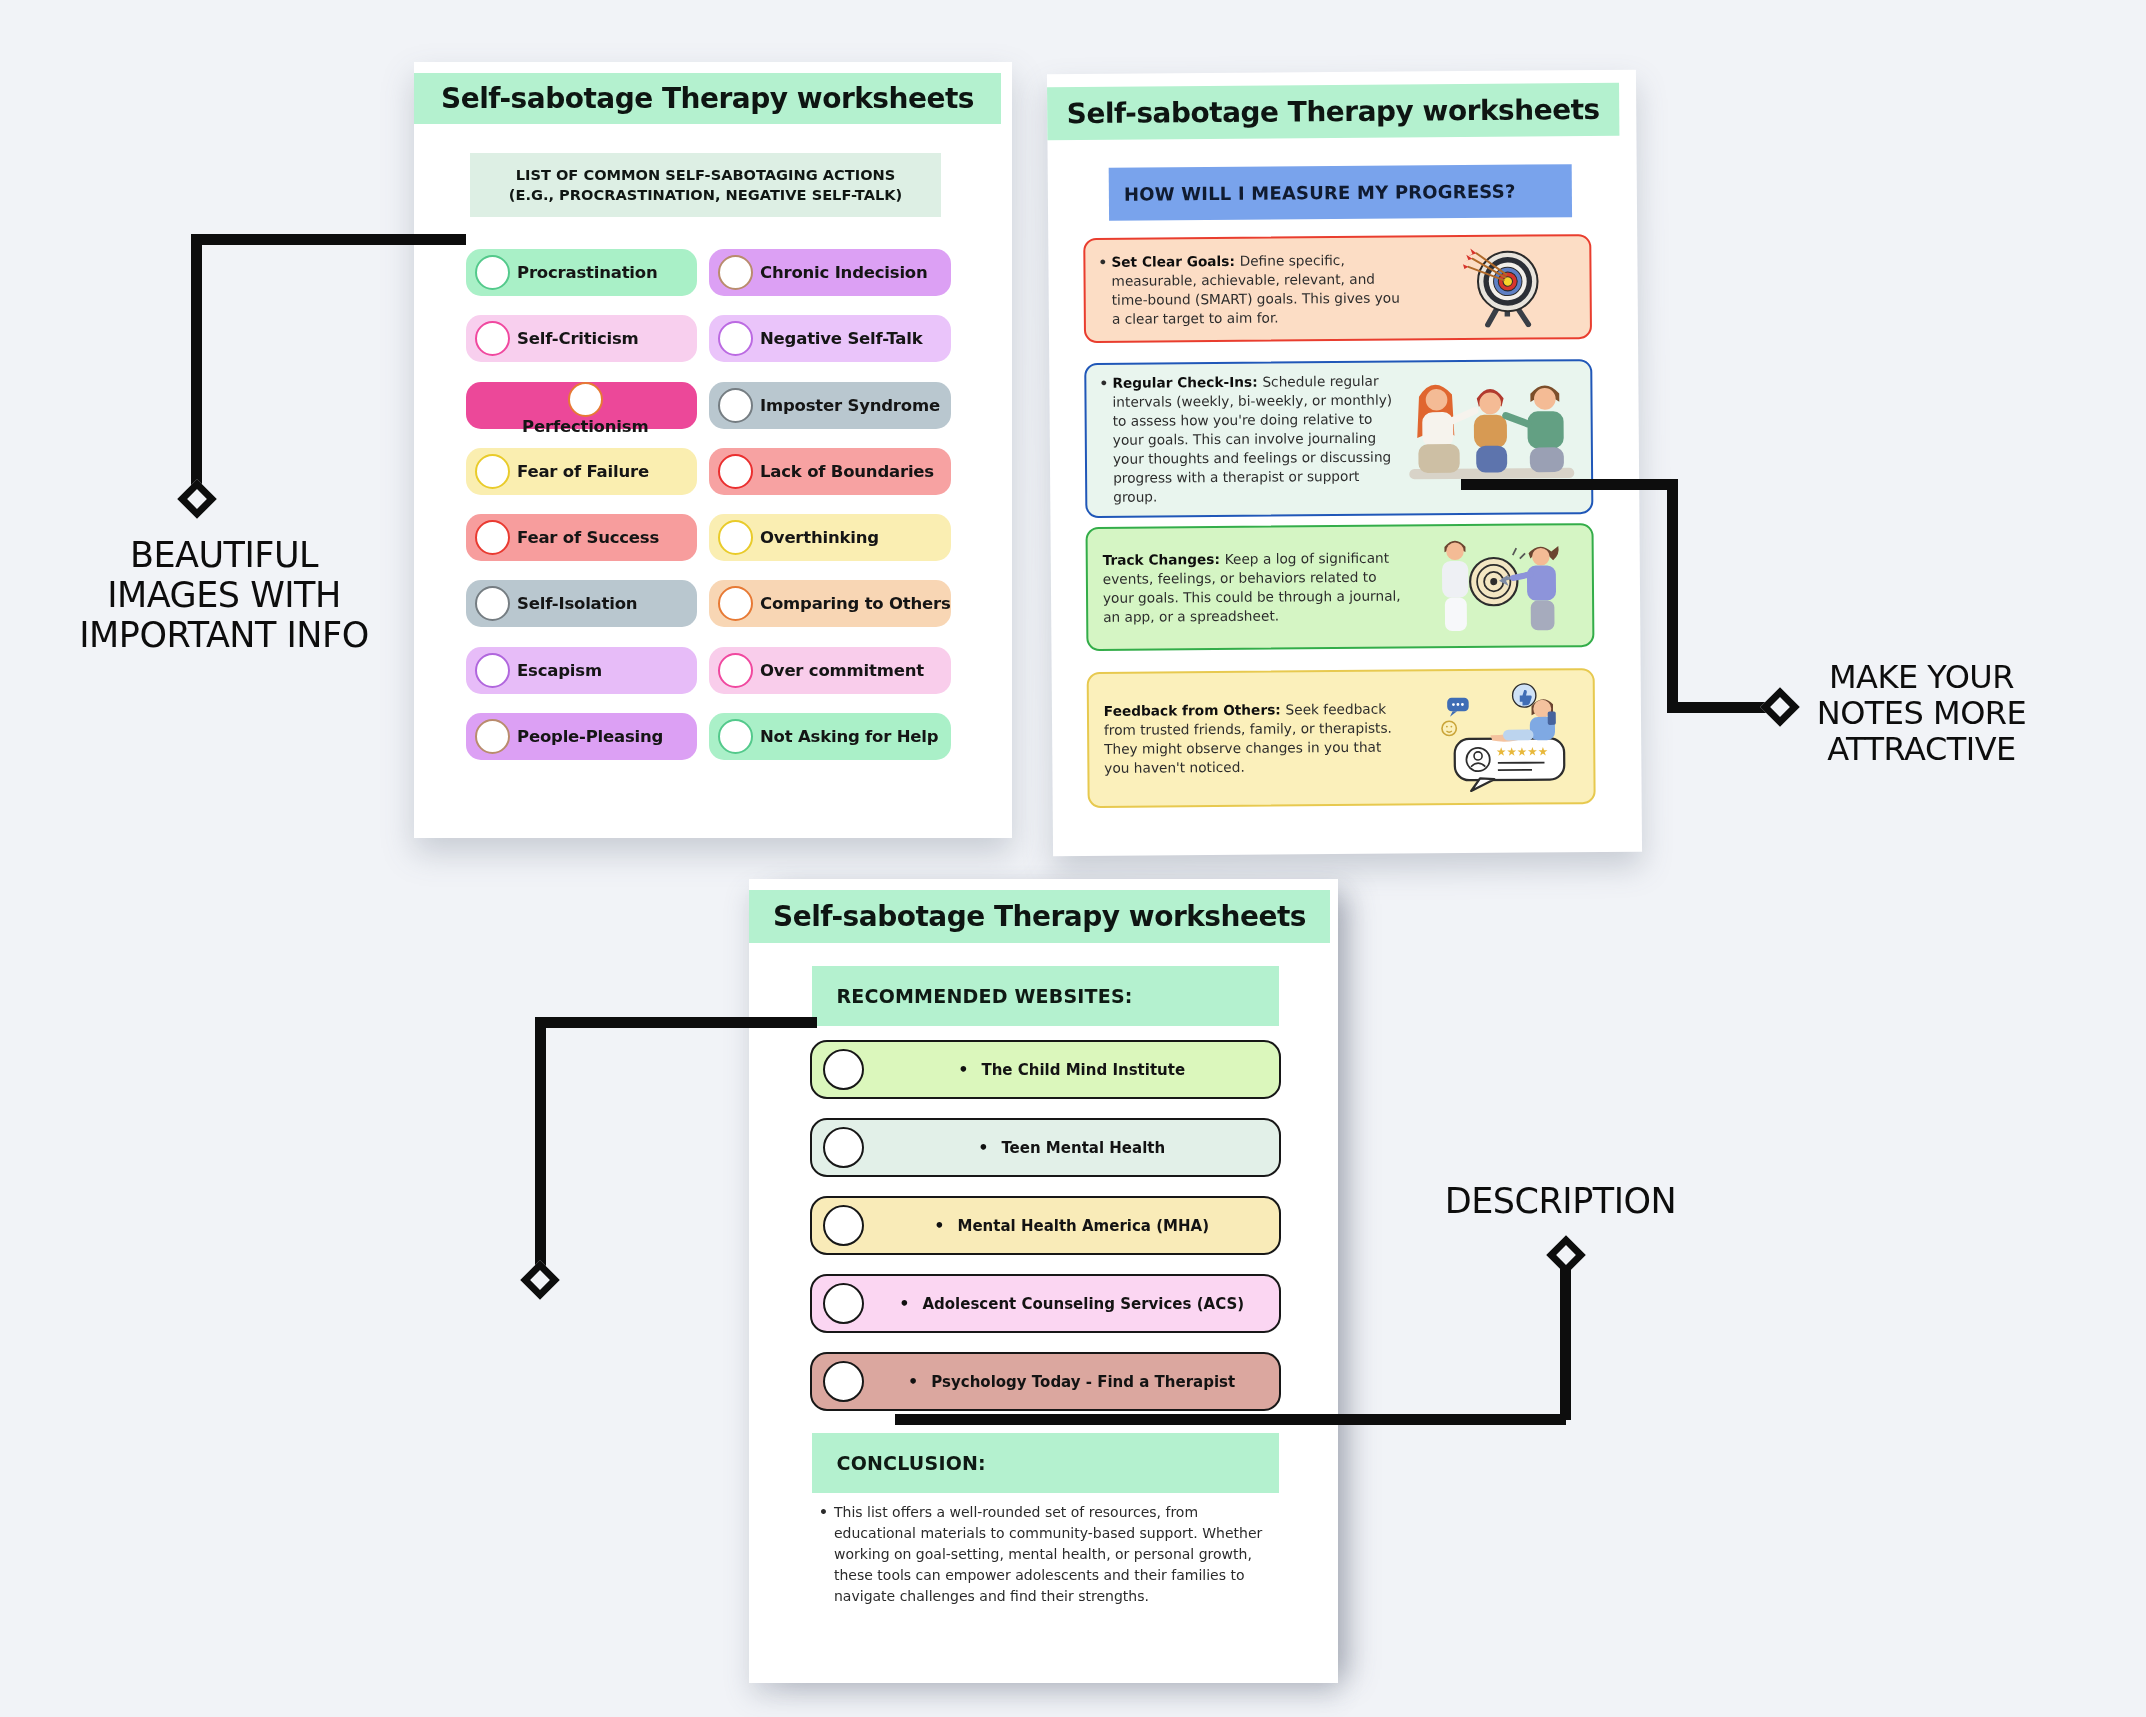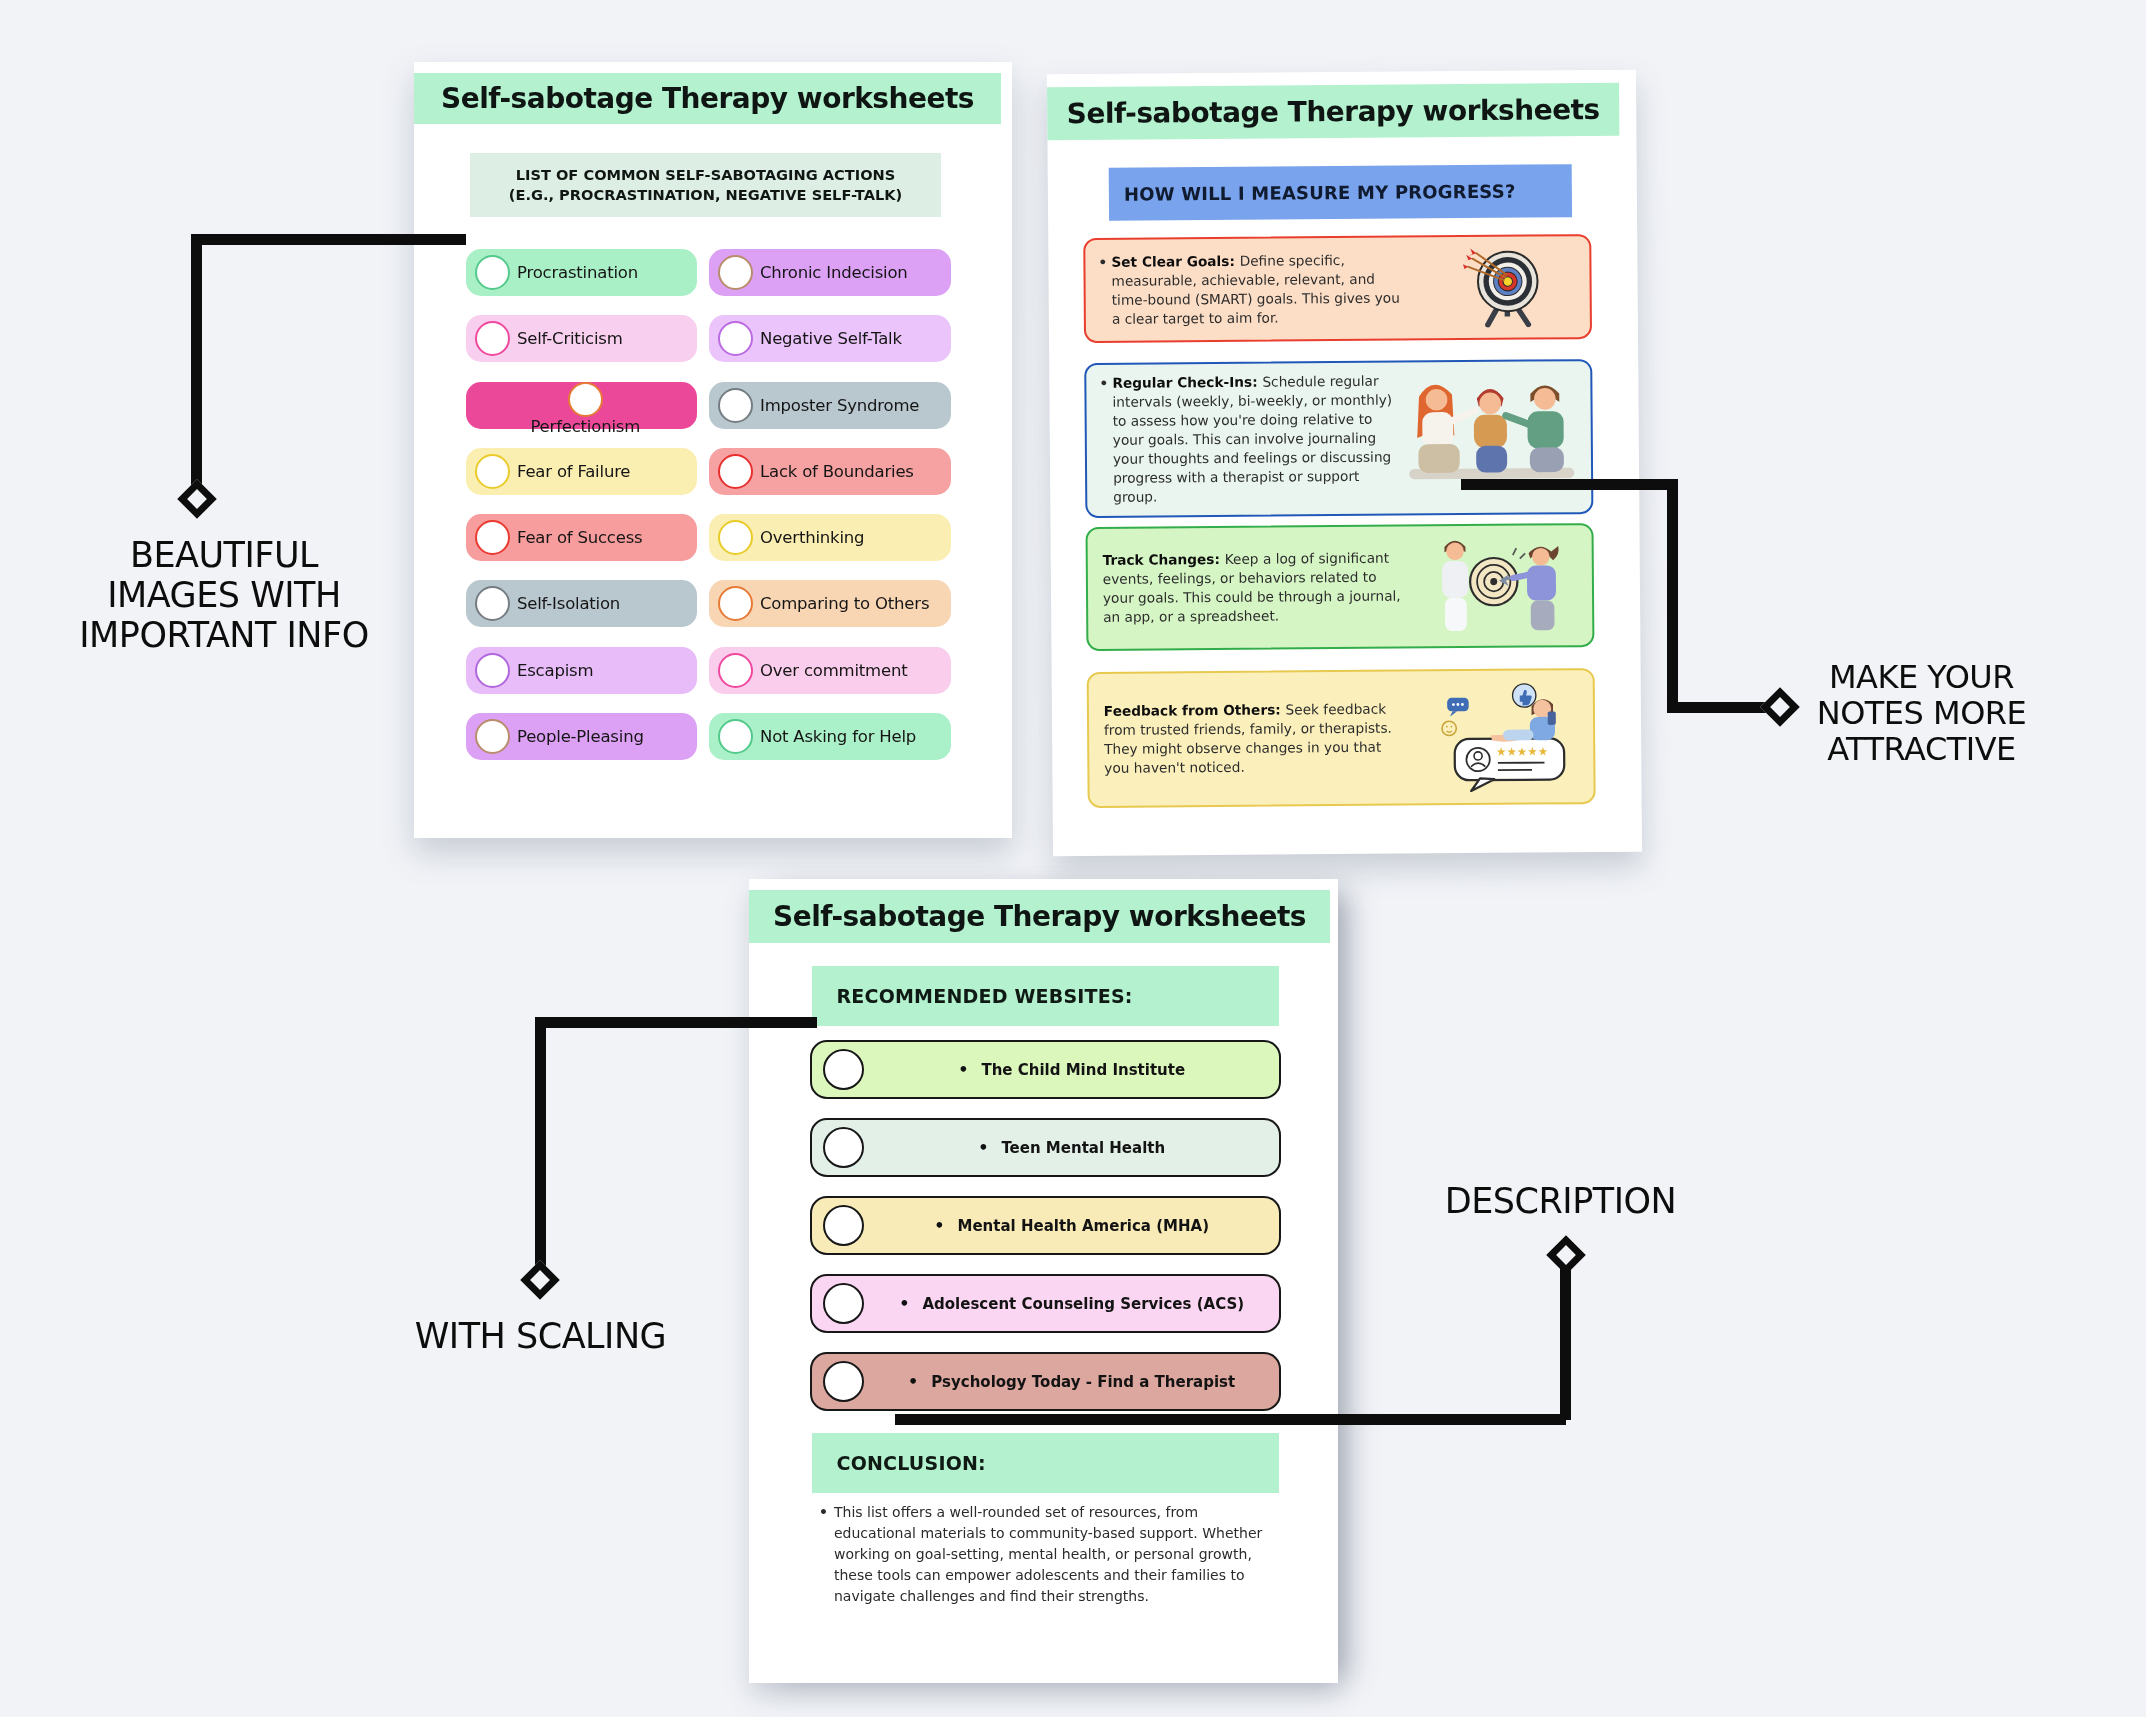--- a/index.html
+++ b/index.html
@@ -18,21 +18,21 @@
 
   
   .ws1-header{position:absolute;left:56px;top:91px;width:471px;height:64px;background:#ddefe4;
       display:flex;flex-direction:column;justify-content:center;text-align:center;
       font-weight:bold;font-size:14.6px;line-height:20px;color:#101613;}
   .pill-col{position:absolute;top:187px;left:52px;width:231px;}
   .pill-col.right{left:295px;width:242px;}
   .pill{height:47px;border-radius:15px;display:flex;align-items:center;margin-bottom:19.3px;}
   .ring{width:35px;height:35px;border-radius:50%;background:#fff;border:2.8px solid #999;
       margin-left:8.5px;flex:none;box-sizing:border-box;}
-  .pill-label{font-weight:normal;font-size:16.5px;color:#151515;margin-left:7.5px;
+  .pill-label{font-weight:bold;font-size:16.5px;color:#151515;margin-left:7.5px;
       letter-spacing:-0.2px;white-space:nowrap;}
 
   
   .blue-banner{position:absolute;left:61px;top:94px;width:463px;height:53px;background:#79a3ec;
       font-weight:bold;font-size:18px;line-height:53px;padding-left:15px;box-sizing:border-box;
       color:#101b30;letter-spacing:0.2px;}
   #cards{position:absolute;left:35px;top:164px;width:508px;}
   .card{display:flex;border:2.8px solid #888;border-radius:13px;box-sizing:border-box;
       padding:9.4px 7.5px 9.4px 13px;overflow:hidden;}
   .card:nth-child(1){height:105px;}
@@ -370,23 +370,20 @@
   <div class="diamond" id="dia-a2"></div>
   <div class="ann" id="ann-attractive">
     <div>MAKE YOUR</div>
     <div>NOTES MORE</div>
     <div>ATTRACTIVE</div>
   </div>
 
   <div class="seg" id="seg-a3-h"></div>
   <div class="seg" id="seg-a3-v"></div>
   <div class="diamond" id="dia-a3"></div>
-  <div class="ann" id="ann-scaling">
-    <div>WITH SCALING</div>
-  </div>
 
   <div class="ann" id="ann-description">
     <div>DESCRIPTION</div>
   </div>
   <div class="diamond" id="dia-a4"></div>
   <div class="seg" id="seg-a4-v"></div>
   <div class="seg" id="seg-a4-h"></div>
 
 </div>
 

